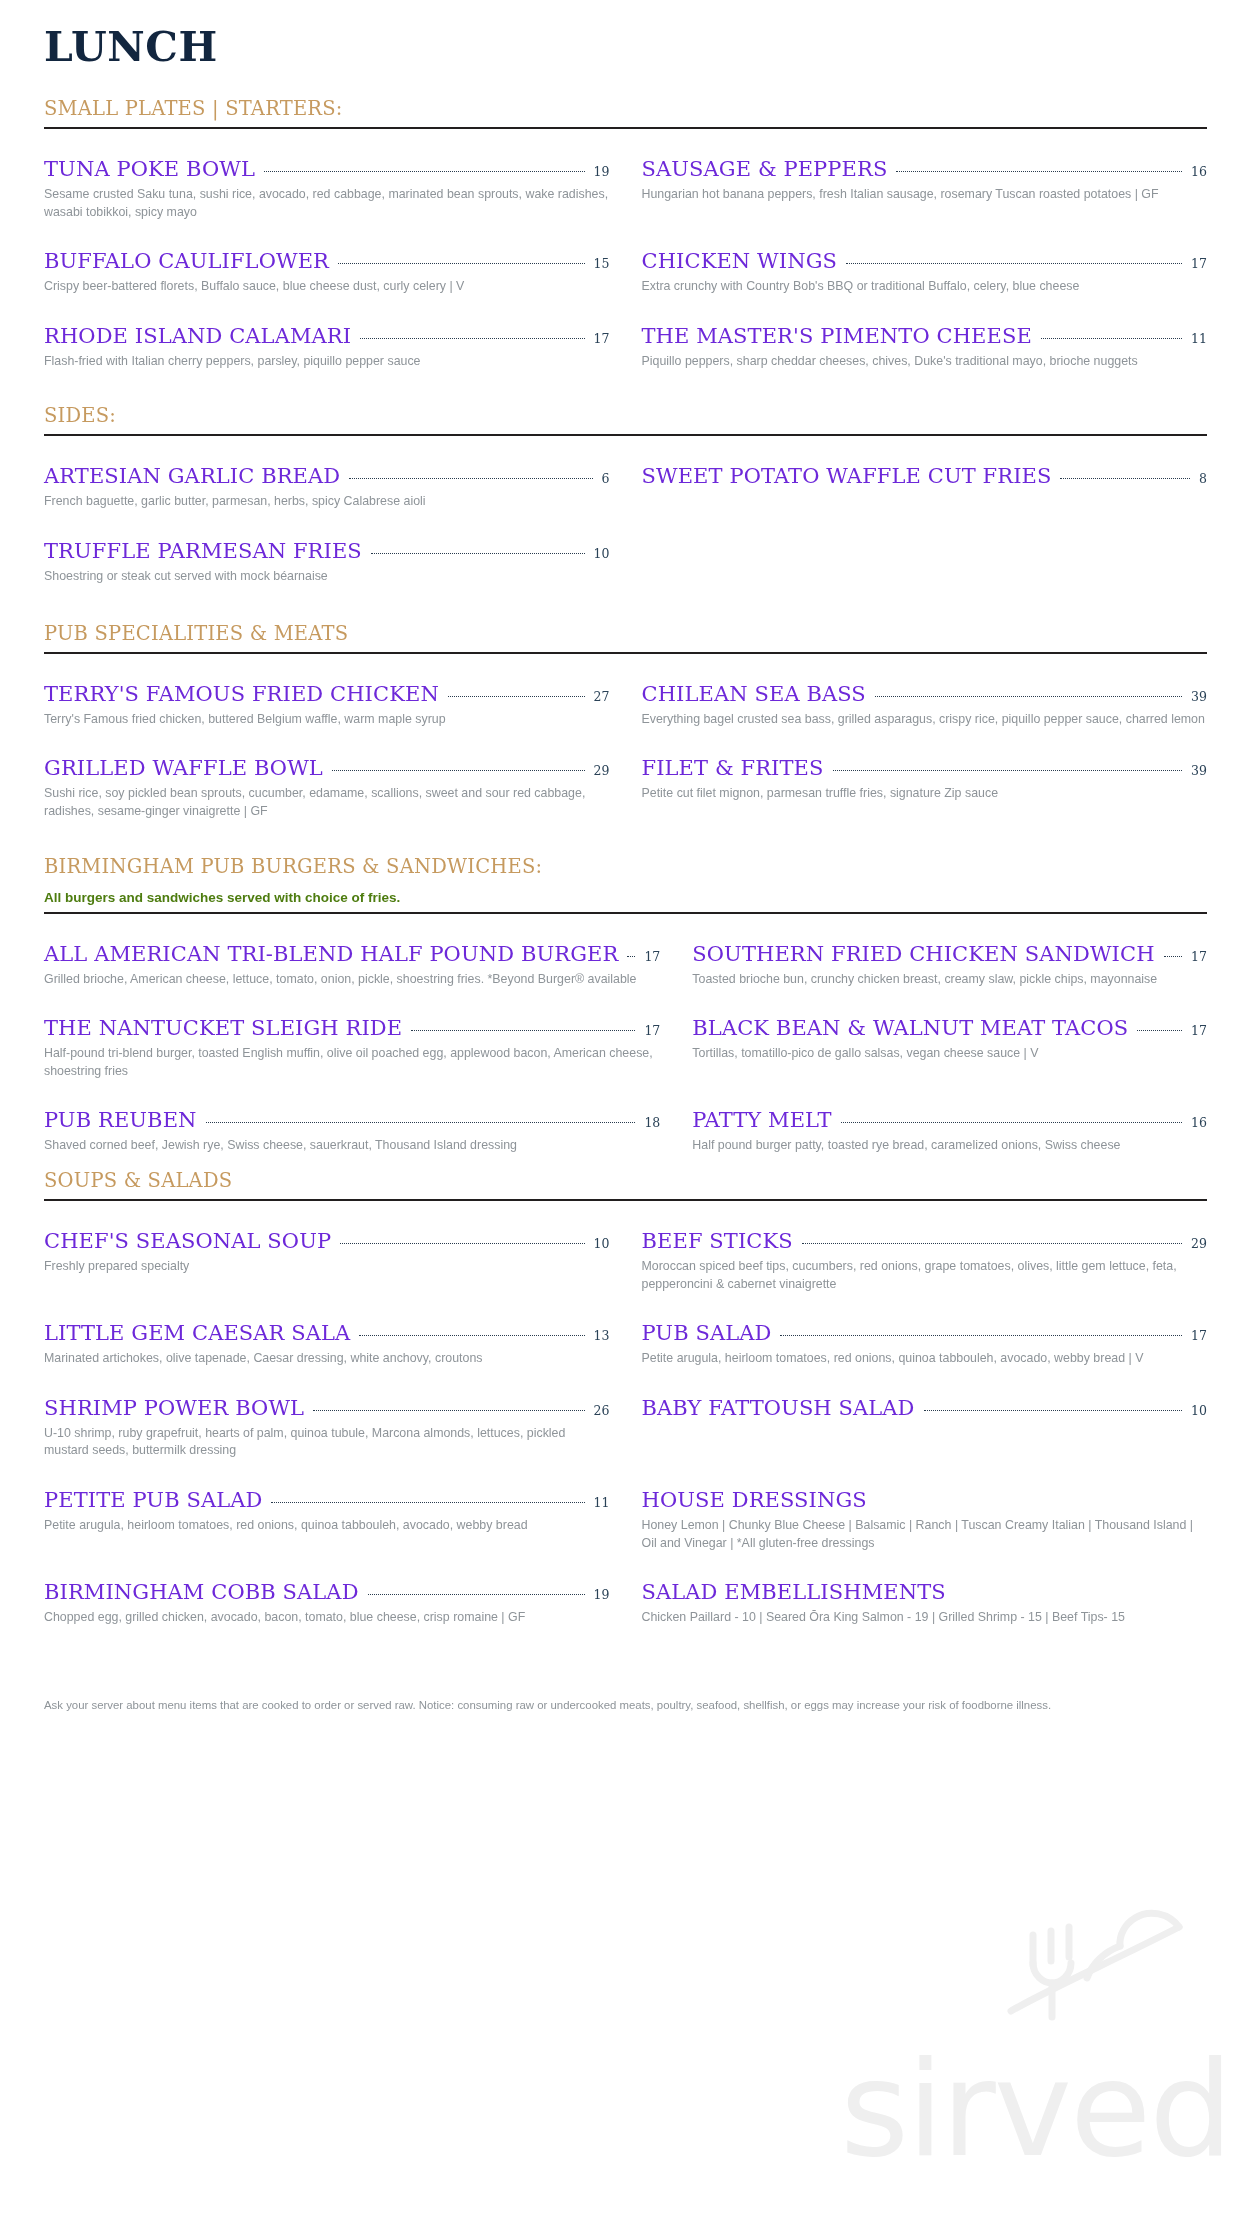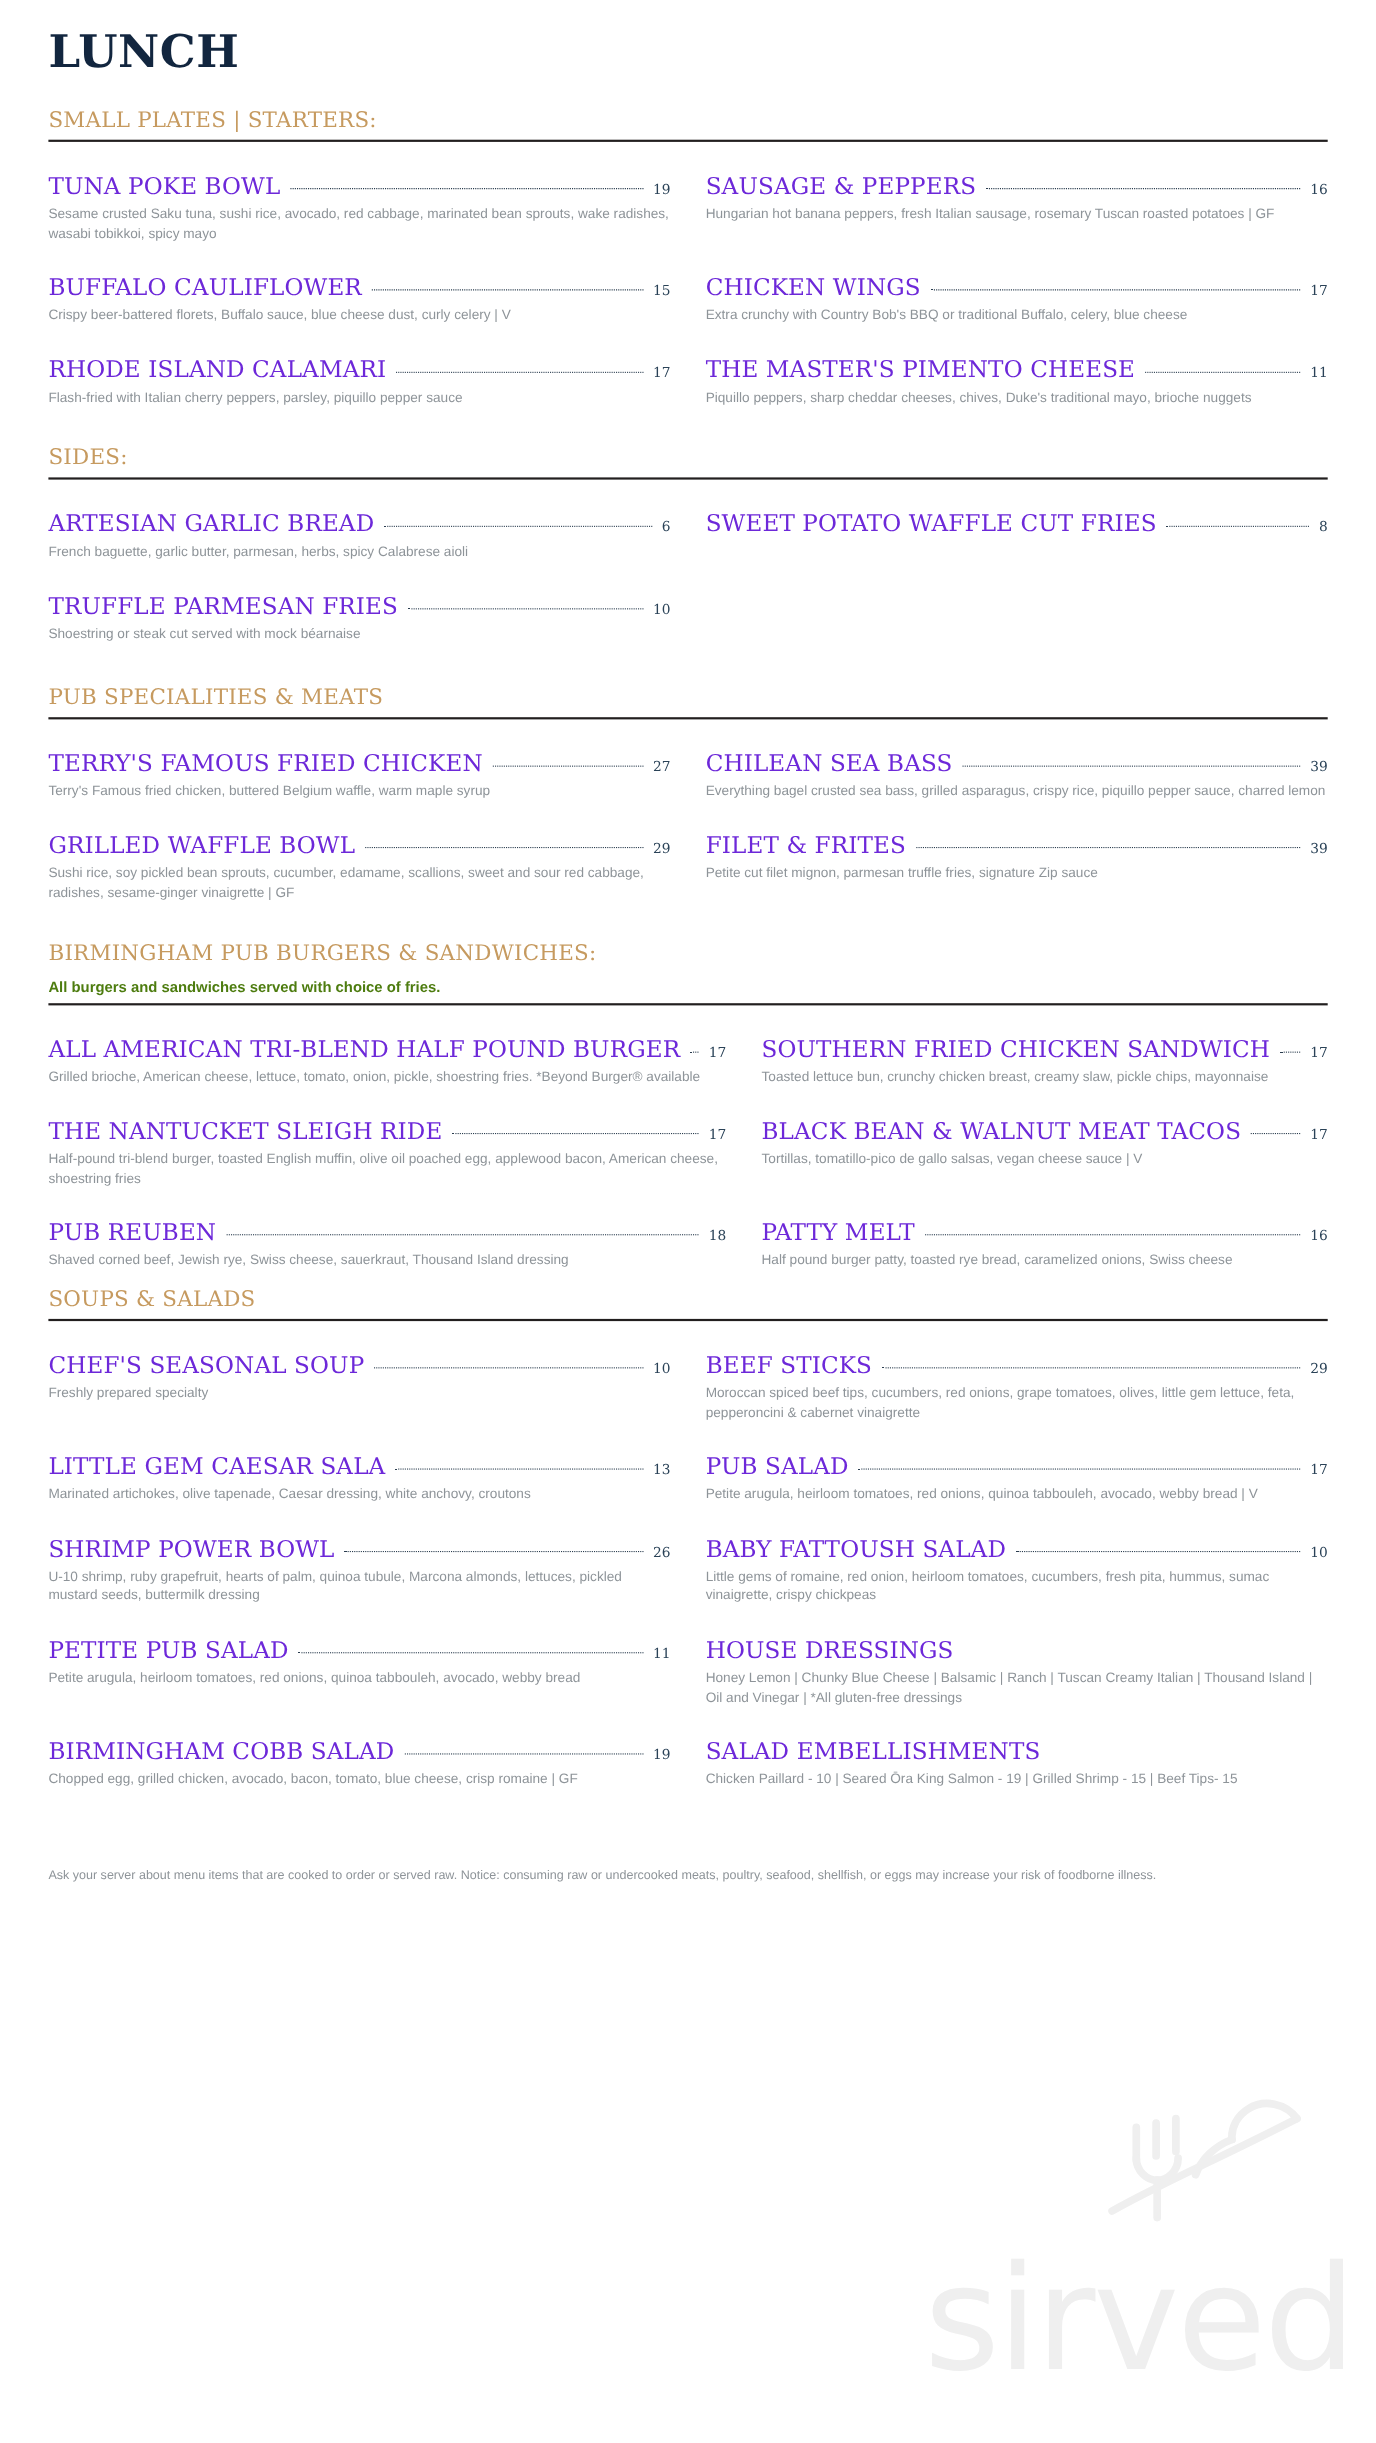--- a/index.html
+++ b/index.html
@@ -274,21 +274,21 @@
                 <span class="price">17</span>
               </div>
               <div class="desc">Grilled brioche, American cheese, lettuce, tomato, onion, pickle, shoestring fries. *Beyond Burger® available</div>
             </div>
             <div class="item">
               <div class="row">
                 <span class="iname">SOUTHERN FRIED CHICKEN SANDWICH</span>
                 <span class="leader"></span>
                 <span class="price">17</span>
               </div>
-              <div class="desc">Toasted lettuce bun, crunchy chicken breast, creamy slaw, pickle chips, mayonnaise</div>
+              <div class="desc">Toasted brioche bun, crunchy chicken breast, creamy slaw, pickle chips, mayonnaise</div>
             </div>
             <div class="item">
               <div class="row">
                 <span class="iname">THE NANTUCKET SLEIGH RIDE</span>
                 <span class="leader"></span>
                 <span class="price">17</span>
               </div>
               <div class="desc">Half-pound tri-blend burger, toasted English muffin, olive oil poached egg, applewood bacon, American cheese, shoestring fries</div>
             </div>
             <div class="item">
@@ -360,21 +360,20 @@
                 <span class="price">26</span>
               </div>
               <div class="desc">U-10 shrimp, ruby grapefruit, hearts of palm, quinoa tubule, Marcona almonds, lettuces, pickled mustard seeds, buttermilk dressing</div>
             </div>
             <div class="item">
               <div class="row">
                 <span class="iname">BABY FATTOUSH SALAD</span>
                 <span class="leader"></span>
                 <span class="price">10</span>
               </div>
-              <div class="desc">Little gems of romaine, red onion, heirloom tomatoes, cucumbers, fresh pita, hummus, sumac vinaigrette, crispy chickpeas</div>
             </div>
             <div class="item">
               <div class="row">
                 <span class="iname">PETITE PUB SALAD</span>
                 <span class="leader"></span>
                 <span class="price">11</span>
               </div>
               <div class="desc">Petite arugula, heirloom tomatoes, red onions, quinoa tabbouleh, avocado, webby bread</div>
             </div>
             <div class="item plain">

